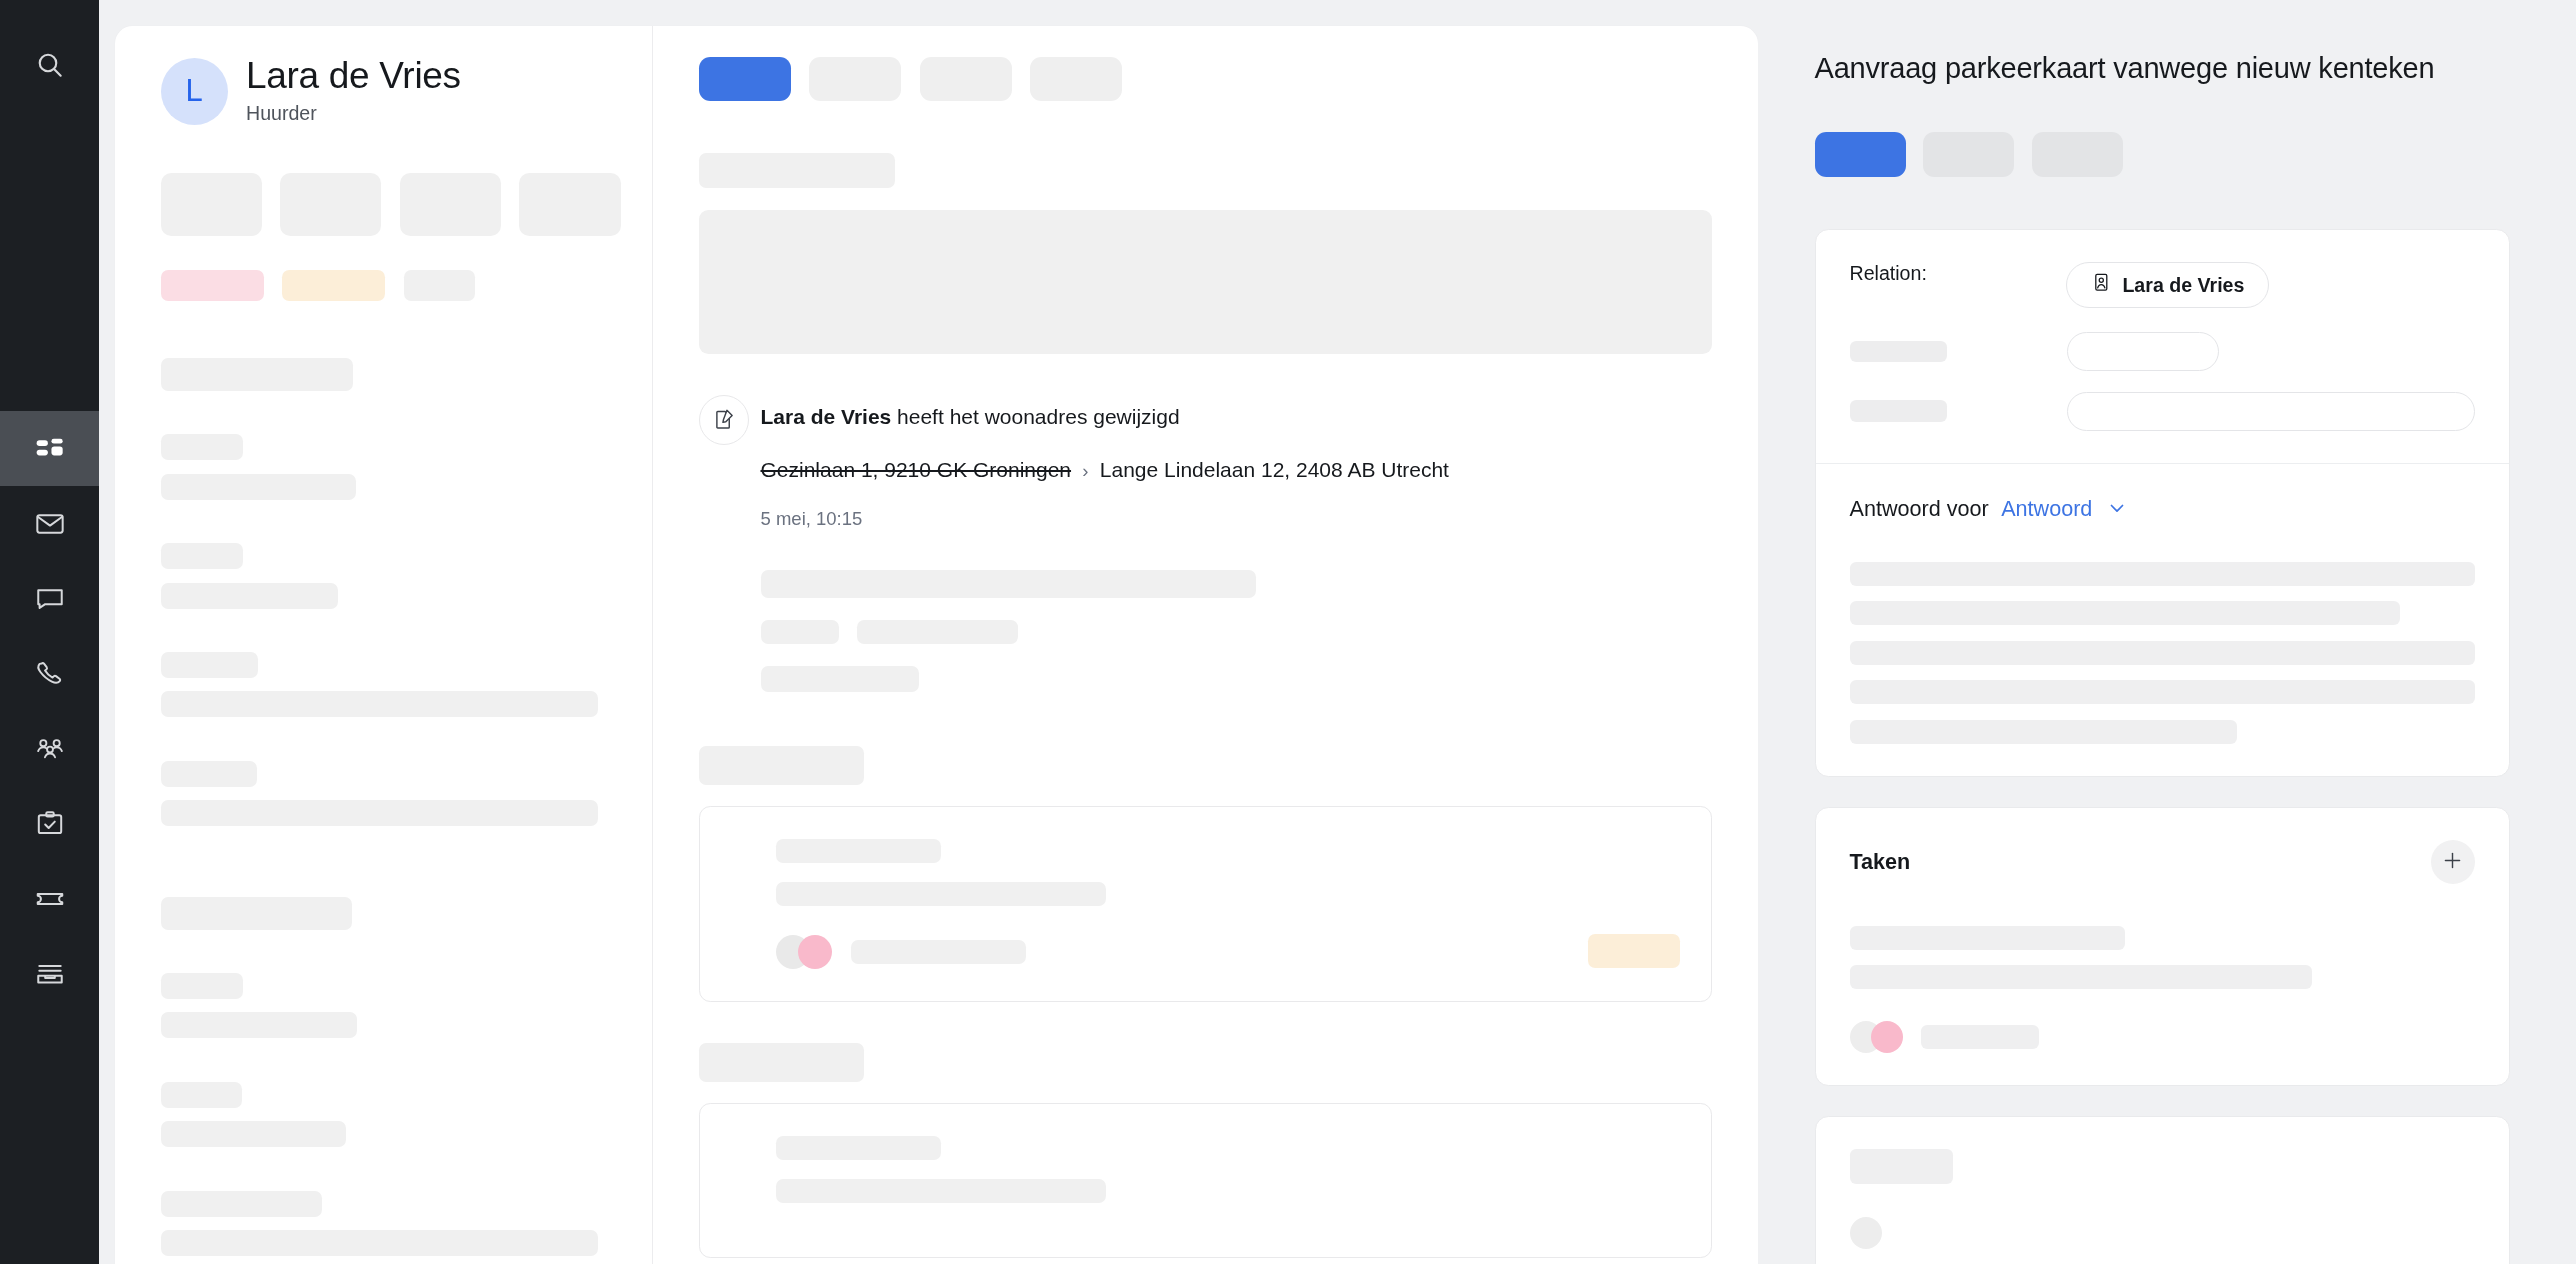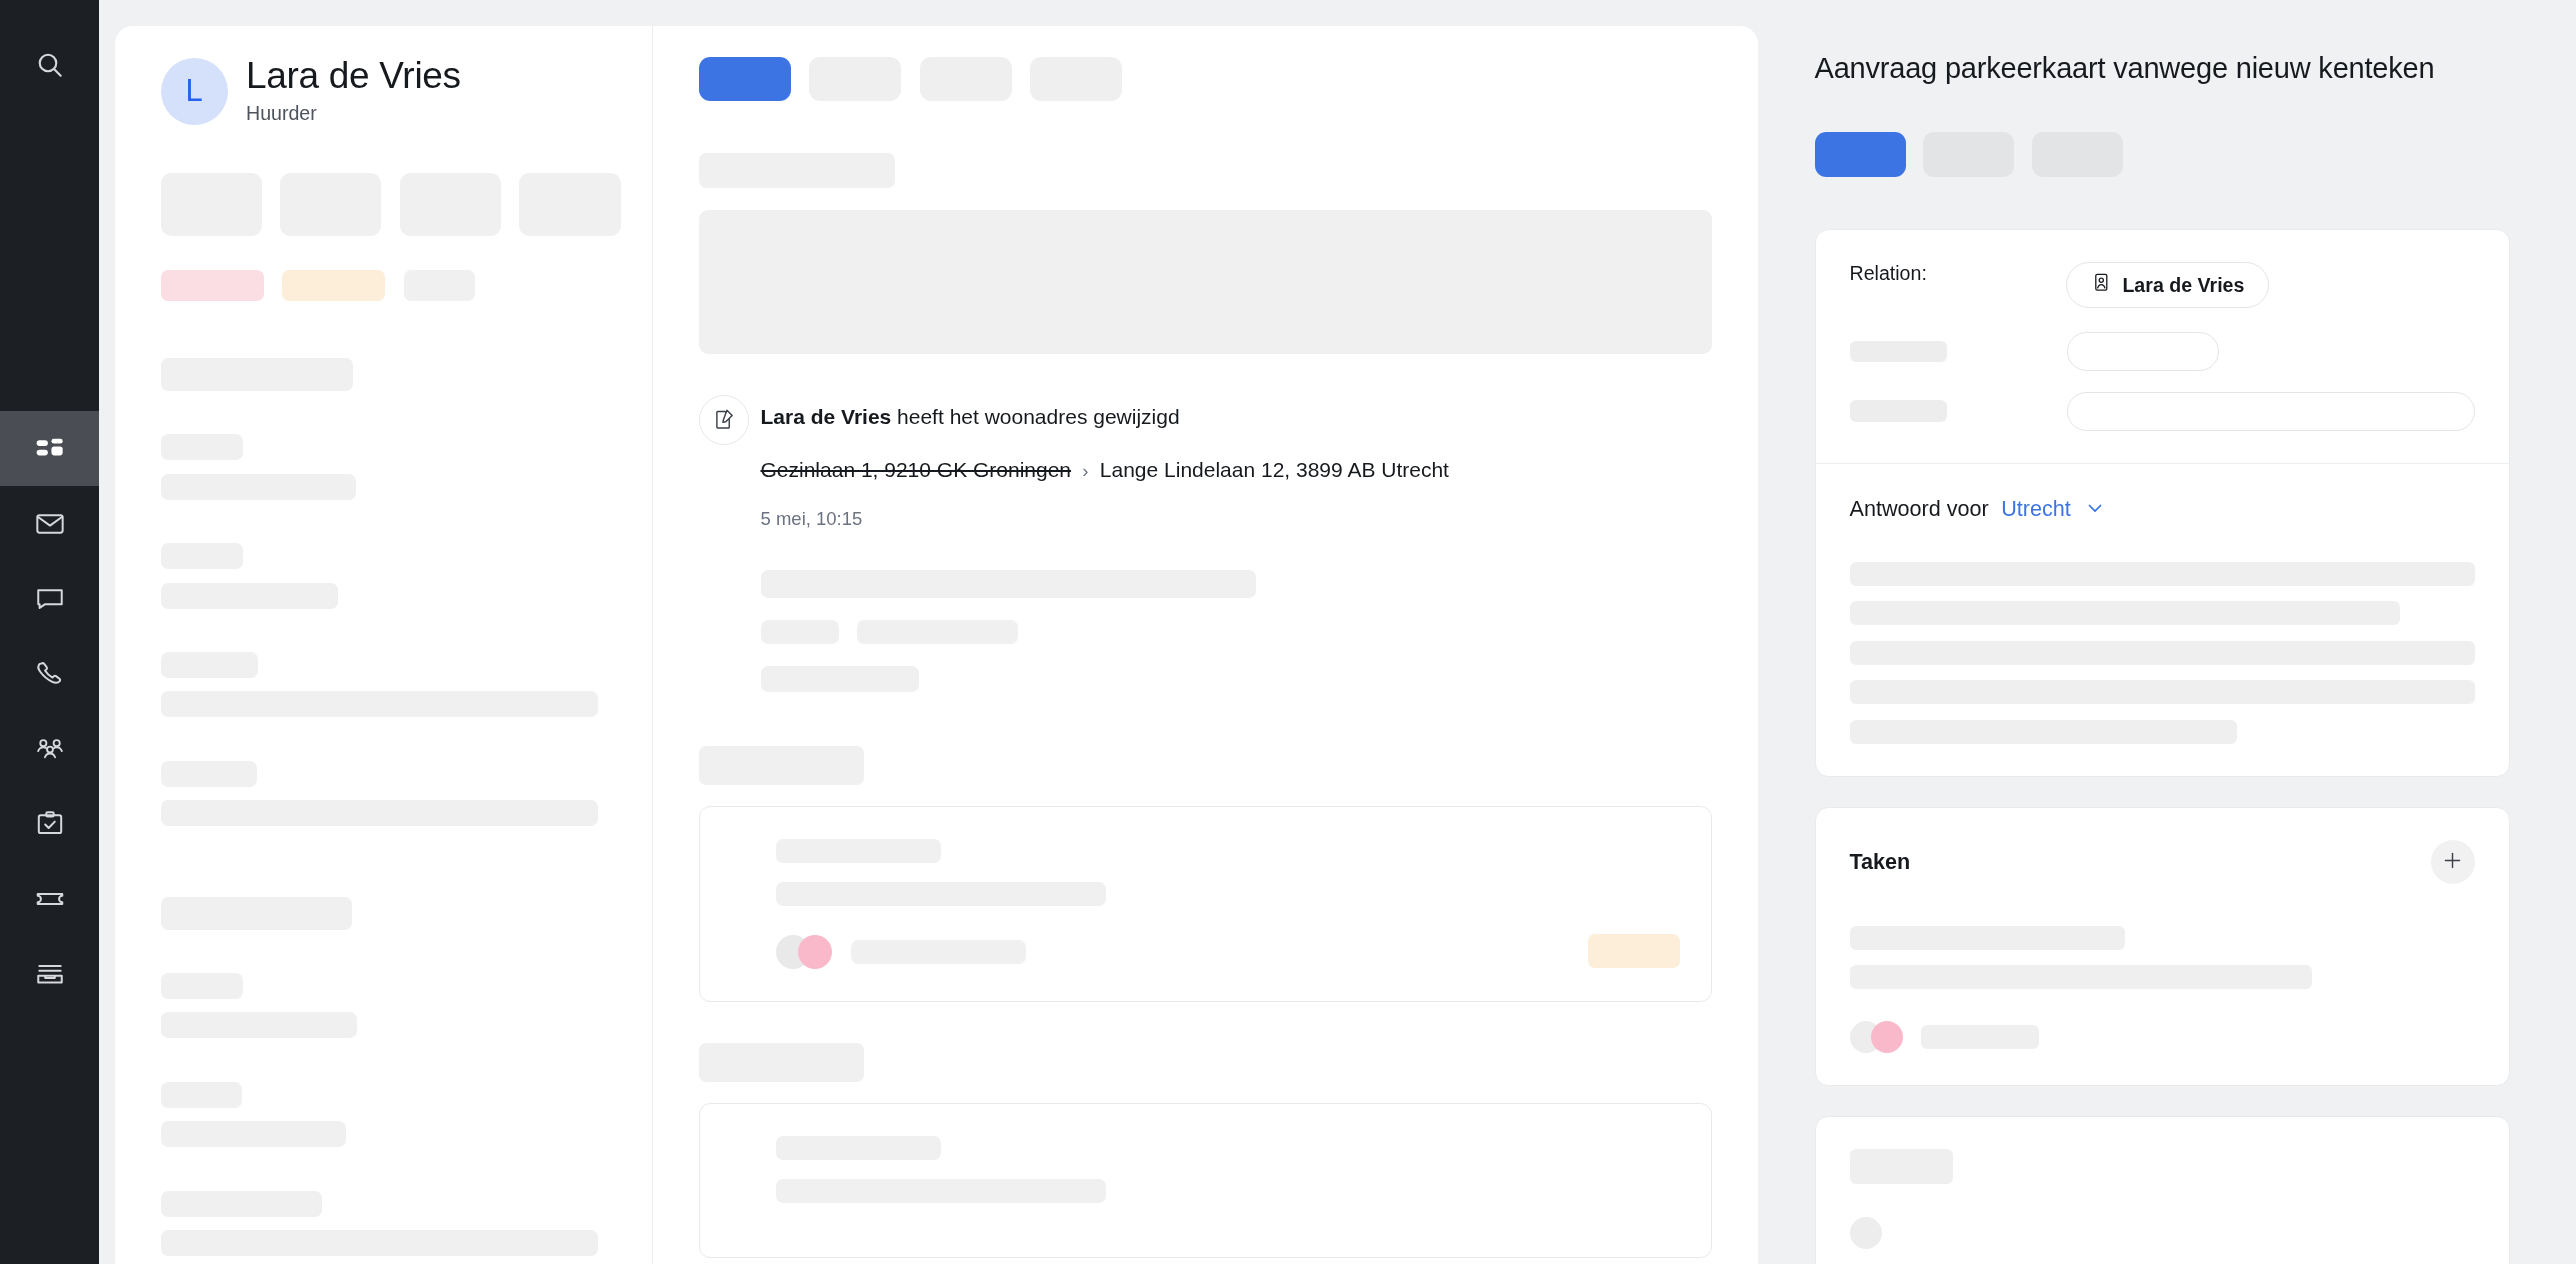--- a/index.html
+++ b/index.html
@@ -406,21 +406,21 @@
             <svg width="23" height="23" viewBox="0 0 24 24" fill="none" stroke="#3c4149" stroke-width="1.5">
               <path d="M6 3.6 h7.6 l4.4 4.4 v12 a.9 .9 0 0 1 -.9 .9 h-11.1 a.9 .9 0 0 1 -.9 -.9 v-15.5 a.9 .9 0 0 1 .9 -.9 z" stroke-linejoin="round"></path>
               <path d="M15.6 2.4 l5.4 5.4 l-6.6 6.6 l-3 .6 l.6 -3 z" fill="#ffffff" stroke-linejoin="round"></path>
             </svg>
           </div>
           <div class="act-body">
             <div class="act-line">
               <b>Lara de Vries</b><span> heeft het woonadres gewijzigd</span>
             </div>
             <div class="act-addr">
-              <span class="old">Gezinlaan 1, 9210 GK Groningen</span><span class="sep">›</span><span>Lange Lindelaan 12, 3899 AB Utrecht</span>
+              <span class="old">Gezinlaan 1, 9210 GK Groningen</span><span class="sep">›</span><span>Lange Lindelaan 12, 2408 AB Utrecht</span>
             </div>
             <div class="act-time">5 mei, 10:15</div>
 
             <div class="mid-sk-1">
               <div class="sk-line" style="width:495px;height:28px;margin-bottom:21.6px"></div>
               <div class="sk-row" style="margin-bottom:21.6px">
                 <div class="sk" style="width:78px;height:24px"></div>
                 <div class="sk" style="width:161px;height:24px"></div>
               </div>
               <div class="sk-line" style="width:158px;height:26px"></div>
@@ -486,21 +486,21 @@
           <div class="rel-row2" style="margin-bottom:0">
             <div class="rel-sk-label"></div>
             <div class="rel-sk-spacer"></div>
             <div class="rel-pill" style="width:433px"></div>
           </div>
         </div>
 
         <div class="panel-sec">
           <div class="antw-head">
             <span class="antw-label">Antwoord voor</span>
-            <span class="antw-value">Utrecht</span>
+            <span class="antw-value">Antwoord</span>
             <span class="chev">
               <svg width="24" height="24" viewBox="0 0 24 24" fill="none" stroke="#3d74e3" stroke-width="1.7">
                 <path d="M6.5 9.5 L12 15.2 L17.5 9.5" stroke-linecap="round" stroke-linejoin="round"></path>
               </svg>
             </span>
           </div>
           <div class="p-line" style="width:100%"></div>
           <div class="p-line" style="width:88%"></div>
           <div class="p-line" style="width:100%"></div>
           <div class="p-line" style="width:100%"></div>

